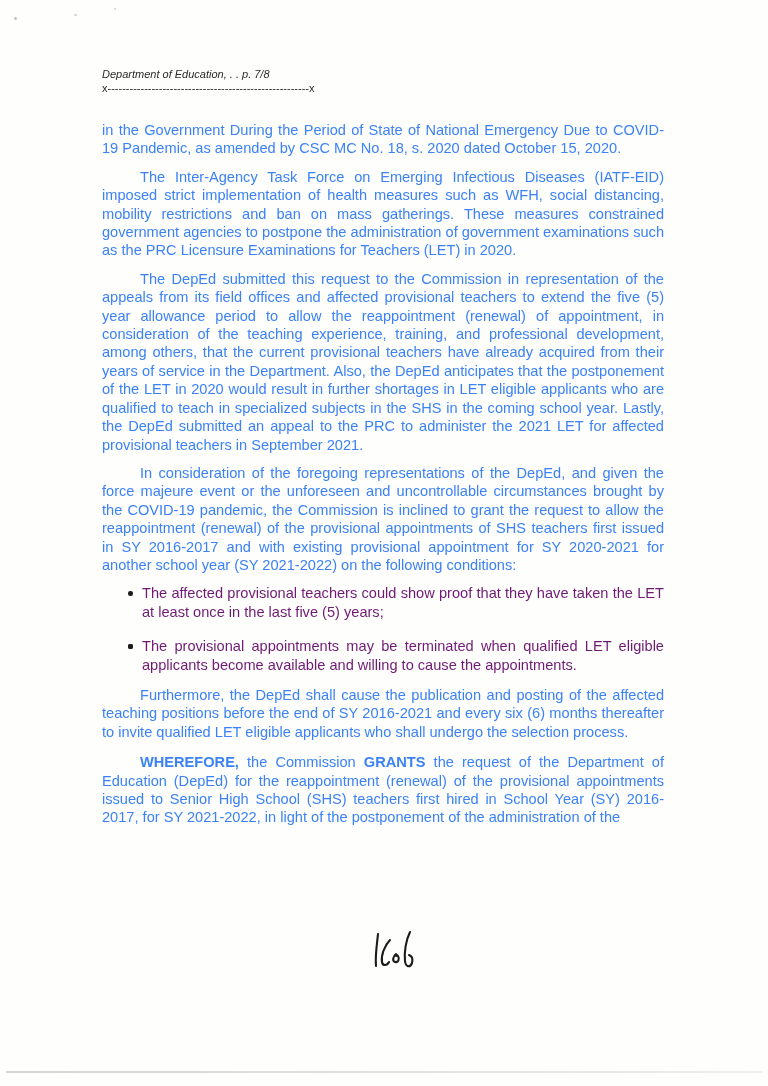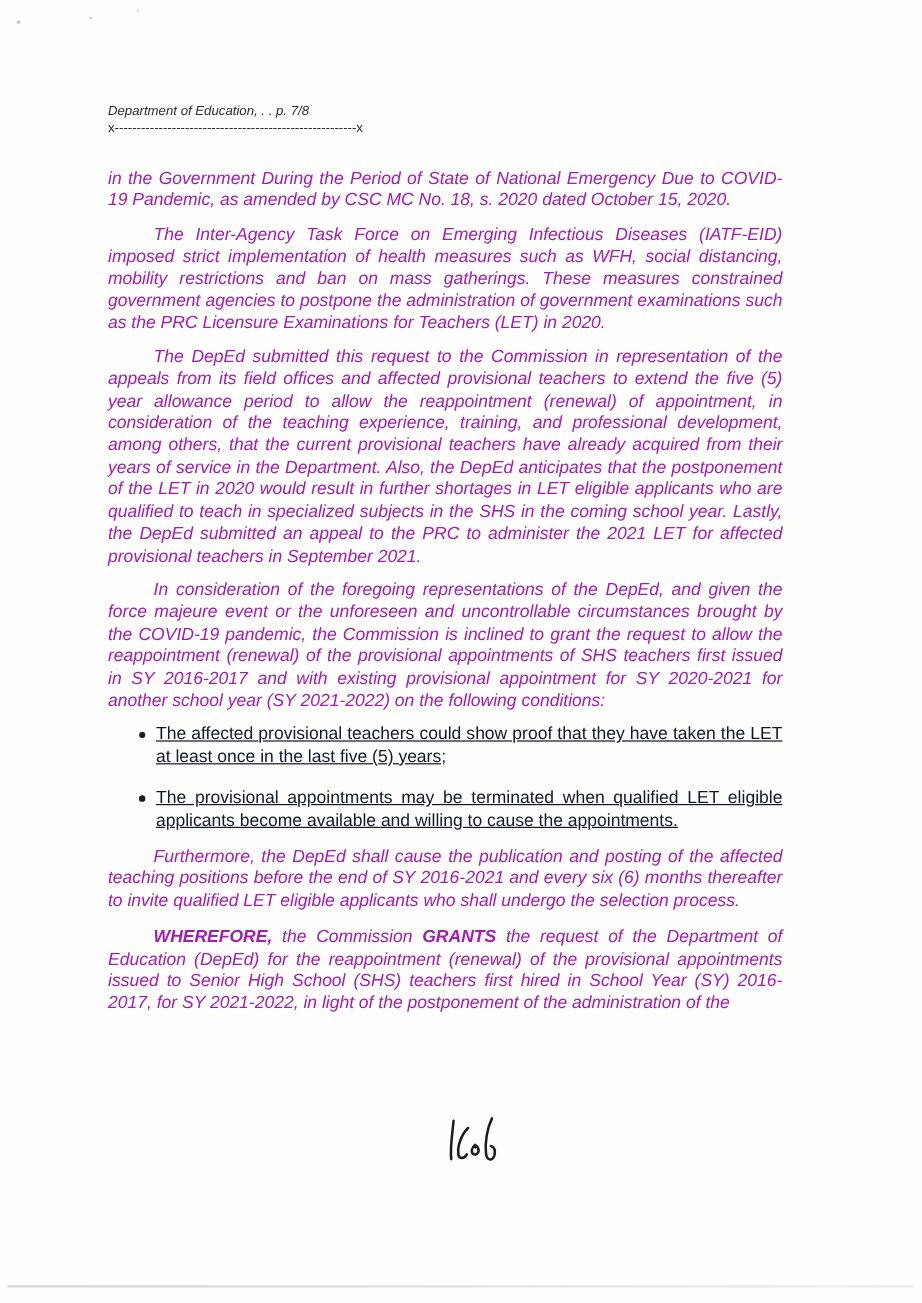--- a/index.html
+++ b/index.html
@@ -7,63 +7,60 @@
     position: relative;
     width: 768px;
     height: 1086px;
     background: #fefefd;
     overflow: hidden;
     font-family: "Liberation Sans", "DejaVu Sans", sans-serif;
     color: #1f1f1f;
   }
   .content {
     position: absolute;
-    left: 90px;
+    left: 102px;
     top: 68px;
     width: 562px;
-    margin-top: 19px;
   }
   .doc-header {
     font-size: 11px;
     line-height: 13px;
     font-style: italic;
     color: #2b2b2b;
     margin-bottom: 26px;
   }
   .doc-header .hsep {
     font-style: normal;
     letter-spacing: 0px;
     margin-top: 1px;
     white-space: nowrap;
     color: #2b2b2b;
   }
   .para {
     font-size: 14.6px;
     line-height: 18.4px;
     text-align: justify;
     margin: 0 0 10px 0;
-    color: #a21caf;
-    font-style: italic;
+    color: #3b82f6;
   }
   .para.indent { text-indent: 38px; }
   .para .bold { font-weight: bold; }
   .bullets {
     list-style: none;
     margin: 2px 0 12px 0;
     padding: 0;
   }
   .bullets li {
     position: relative;
     padding-left: 40px;
     font-size: 14.6px;
     line-height: 18.4px;
     text-align: justify;
     margin: 0 0 16px 0;
-    color: #0f172a;
-    text-decoration: underline;
+    color: #701a75;
   }
   .bullets li:last-child { margin-bottom: 0; }
   .bullets .dot {
     position: absolute;
     left: 26px;
     top: 7px;
     width: 4.5px;
     height: 4.5px;
     border-radius: 50%;
     background: #1c1c1c;

